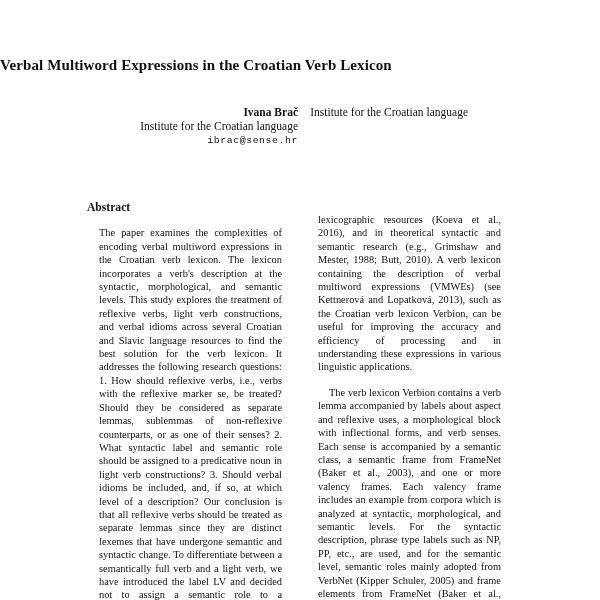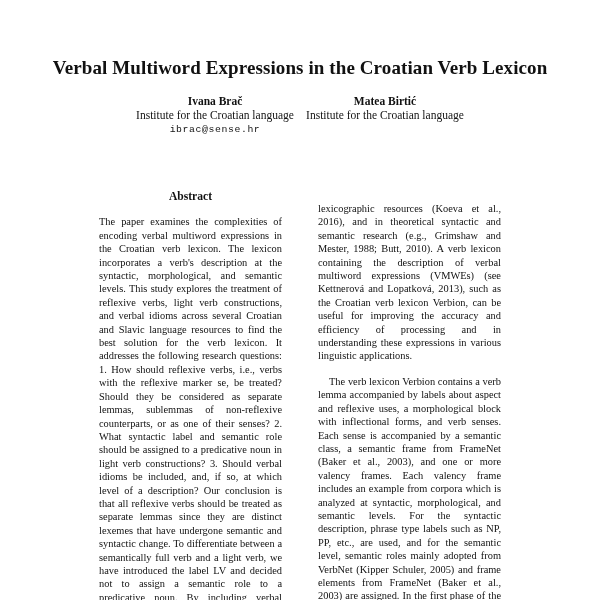--- a/index.html
+++ b/index.html
@@ -8,36 +8,37 @@
     position: relative;
     width: 600px;
     height: 600px;
     background: #ffffff;
     overflow: hidden;
     font-family: "Liberation Serif", serif;
     color: #111111;
   }
   .title {
     margin-top: 57px;
-    text-align: center;
-    font-size: 19px;
+    text-align: left;
+    font-size: 15px;
     font-weight: bold;
     letter-spacing: 0.1px;
   }
   .authors {
     display: flex;
     justify-content: center;
     gap: 4px;
     margin-top: 15px;
   }
   .author {
     width: 166px;
-    text-align: center;
+    text-align: right;
     font-size: 11.5px;
     line-height: 14px;
+    margin-top: 16px;
   }
   .author-name { font-weight: bold; }
   .author-email {
     font-family: "Liberation Mono", "DejaVu Sans Mono", monospace;
     font-size: 9.8px;
     letter-spacing: 0.6px;
     margin-top: 1px;
   }
   .columns {
     display: flex;
@@ -45,21 +46,21 @@
     width: 426px;
     margin: 53px auto 0 auto;
   }
   .col {
     width: 207px;
     font-size: 10.4px;
     line-height: 13.4px;
     text-align: justify;
   }
   .abstract-heading {
-    text-align: center;
+    text-align: left;
     font-weight: bold;
     font-size: 11.6px;
     margin-bottom: 8px;
   }
   .body-p { margin: 12px; }
   .body-p.indent { text-indent: 11px; }
   .mono {
     font-family: Liberation Serif, serif;
     font-size: 14px;
     letter-spacing: -0.2px;
@@ -72,21 +73,20 @@
 
   <h1 class="title">Verbal Multiword Expressions in the Croatian Verb Lexicon</h1>
 
   <div class="authors">
     <div class="author">
       <div class="author-name">Ivana Brač</div>
       <div class="author-affil">Institute for the Croatian language</div>
       <div class="author-email">ibrac@sense.hr</div>
     </div>
     <div class="author">
-      <div class="author-name">Matea Birtić</div>
       <div class="author-affil">Institute for the Croatian language</div>
     </div>
   </div>
 
   <div class="columns">
 
     <div class="col">
       <div class="abstract-heading">Abstract</div>
       <p class="body-p">The paper examines the complexities of encoding verbal multiword expressions in the Croatian verb lexicon. The lexicon incorporates a verb's description at the syntactic, morphological, and semantic levels. This study explores the treatment of reflexive verbs, light verb constructions, and verbal idioms across several Croatian and Slavic language resources to find the best solution for the verb lexicon. It addresses the following research questions: 1. How should reflexive verbs, i.e., verbs with the reflexive marker se, be treated? Should they be considered as separate lemmas, sublemmas of non-reflexive counterparts, or as one of their senses? 2. What syntactic label and semantic role should be assigned to a predicative noun in light verb constructions? 3. Should verbal idioms be included, and, if so, at which level of a description? Our conclusion is that all reflexive verbs should be treated as separate lemmas since they are distinct lexemes that have undergone semantic and syntactic change. To differentiate between a semantically full verb and a light verb, we have introduced the label LV and decided not to assign a semantic role to a predicative noun. By including verbal idioms and their translation into English, non-native users can benefit from the lexicon. The aim is to</p>
     </div>

